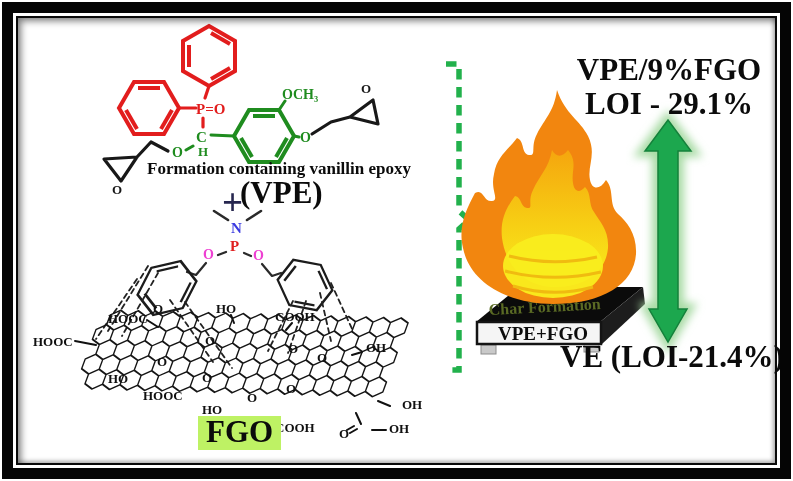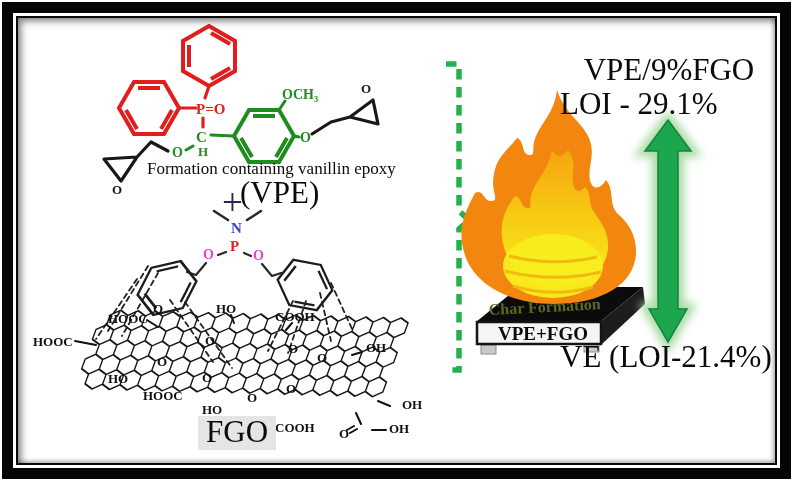--- a/index.html
+++ b/index.html
@@ -3,21 +3,21 @@
 <meta charset="utf-8">
 <style>
   html,body{margin:0;padding:0;background:#888;}
   #fig{position:relative;width:793px;height:481px;background:#fff;overflow:hidden;
        font-family:"Liberation Serif","DejaVu Serif",serif;}
   .frame1{position:absolute;inset:2px;border:11px solid #050505;pointer-events:none;z-index:5;}
   .frame2{position:absolute;inset:16px;border:2px solid #0a0a0a;
           box-shadow:inset 3px 3px 7px rgba(0,0,0,.5), inset -2px -2px 4px rgba(0,0,0,.25);
           pointer-events:none;z-index:5;}
   svg{position:absolute;left:0;top:0;z-index:1;}
-  .txt{position:absolute;z-index:2;font-weight:normal;color:#0b0b0b;white-space:nowrap;line-height:1;}
+  .txt{position:absolute;z-index:2;font-weight:bold;color:#0b0b0b;white-space:nowrap;line-height:1;}
   .bond{stroke-linecap:round;stroke-linejoin:round;fill:none;}
   .atom{font-family:"Liberation Serif","DejaVu Serif",serif;font-weight:bold;}
   .meshlbl{font-family:"Liberation Serif","DejaVu Serif",serif;font-weight:bold;fill:#101010;}
 </style>
 </head>
 <body>
 
 <div id="fig">
   <div class="frame1"></div>
   <div class="frame2"></div>
@@ -127,17 +127,17 @@
 
     <g>
       <polygon points="668,120 691,151 678,151 678,309 687,309 668,342 649,309 658,309 658,151 645,151" fill="#a9dba5" stroke="#a9dba5" stroke-width="12" filter="url(#blur4)"></polygon>
       <polygon points="668,120 691,151 678,151 678,309 687,309 668,342 649,309 658,309 658,151 645,151" fill="#1ca74e" stroke="#14813b" stroke-width="1.5"></polygon>
     </g>
   </svg>
 
   <div class="txt" style="left:147px;top:160px;font-size:17px;">Formation containing vanillin epoxy</div>
   <div class="txt" style="left:240px;top:177px;font-size:31px;">(VPE)</div>
   <div class="txt" style="left:222px;top:184px;font-size:37px;color:#26264f;">+</div>
-  <div class="txt" style="left:198px;top:416px;font-size:31px;background:#e5e5e5;padding:0 8px 3px 8px;">FGO</div>
+  <div class="txt" style="left:198px;top:416px;font-size:31px;background:#bef264;padding:0 8px 3px 8px;">FGO</div>
   <div class="txt" style="left:560px;top:54px;width:218px;text-align:center;font-size:31px;">VPE/9%FGO</div>
-  <div class="txt" style="left:560px;top:88px;width:218px;font-size:31px;">LOI - 29.1%</div>
+  <div class="txt" style="left:560px;top:88px;width:218px;text-align:center;font-size:31px;">LOI - 29.1%</div>
   <div class="txt" style="left:560px;top:341px;font-size:31px;text-align:center;">VE (LOI-21.4%)</div>
 </div>
 
 </body></html>

